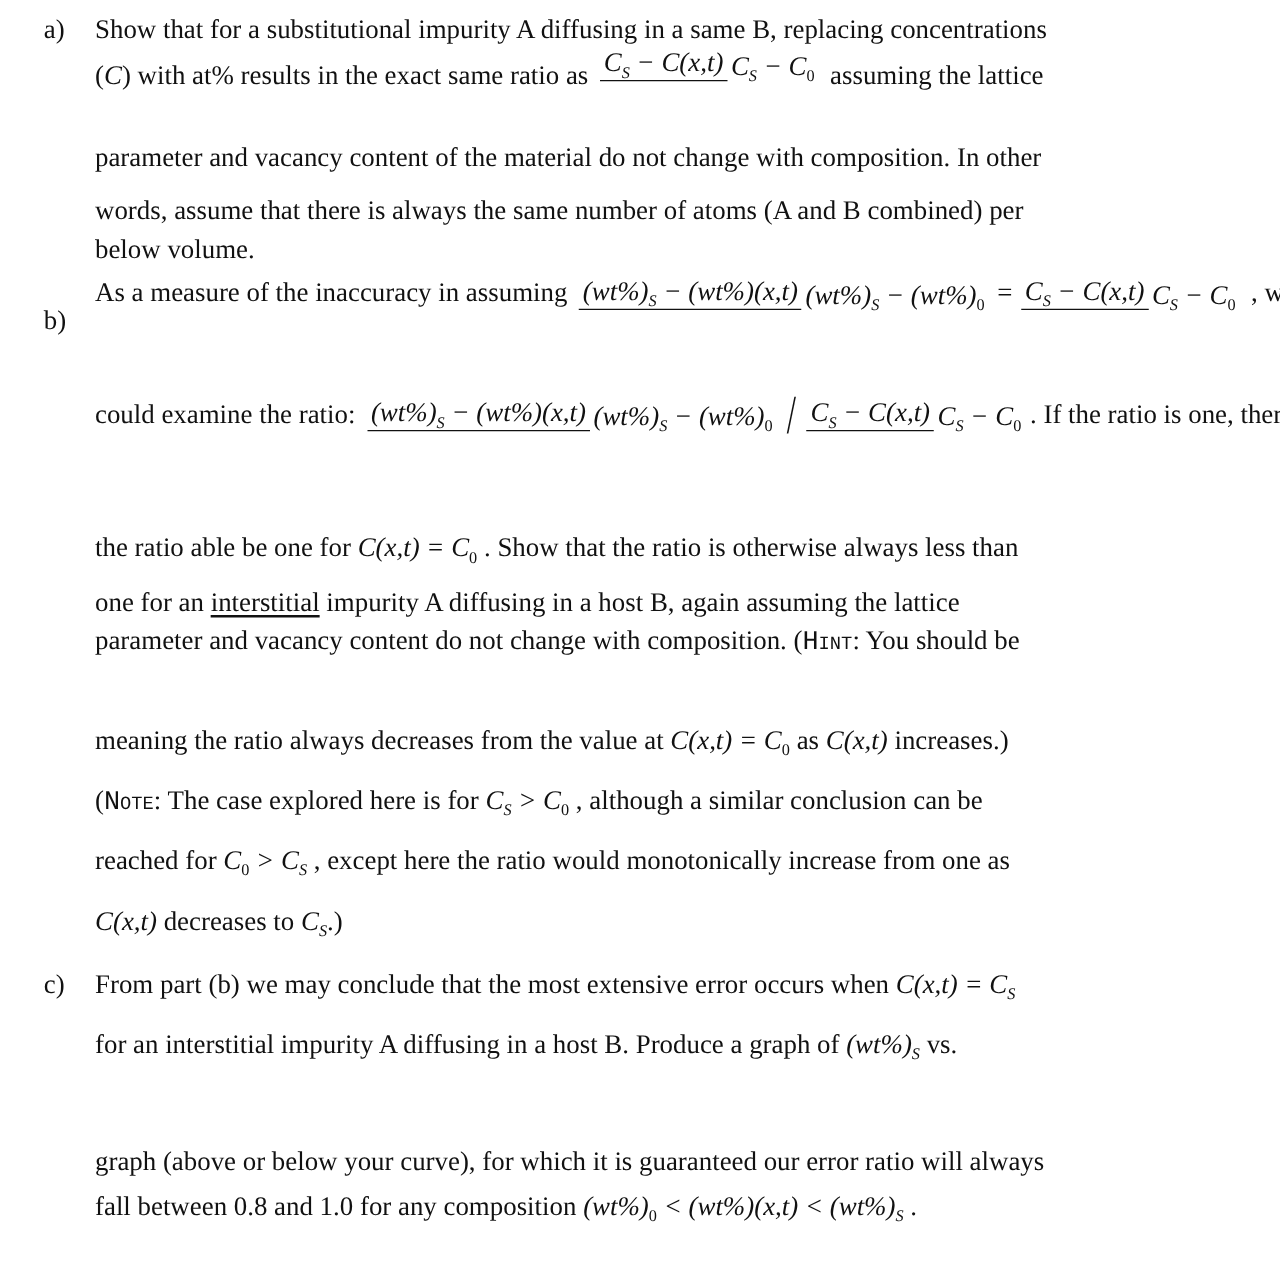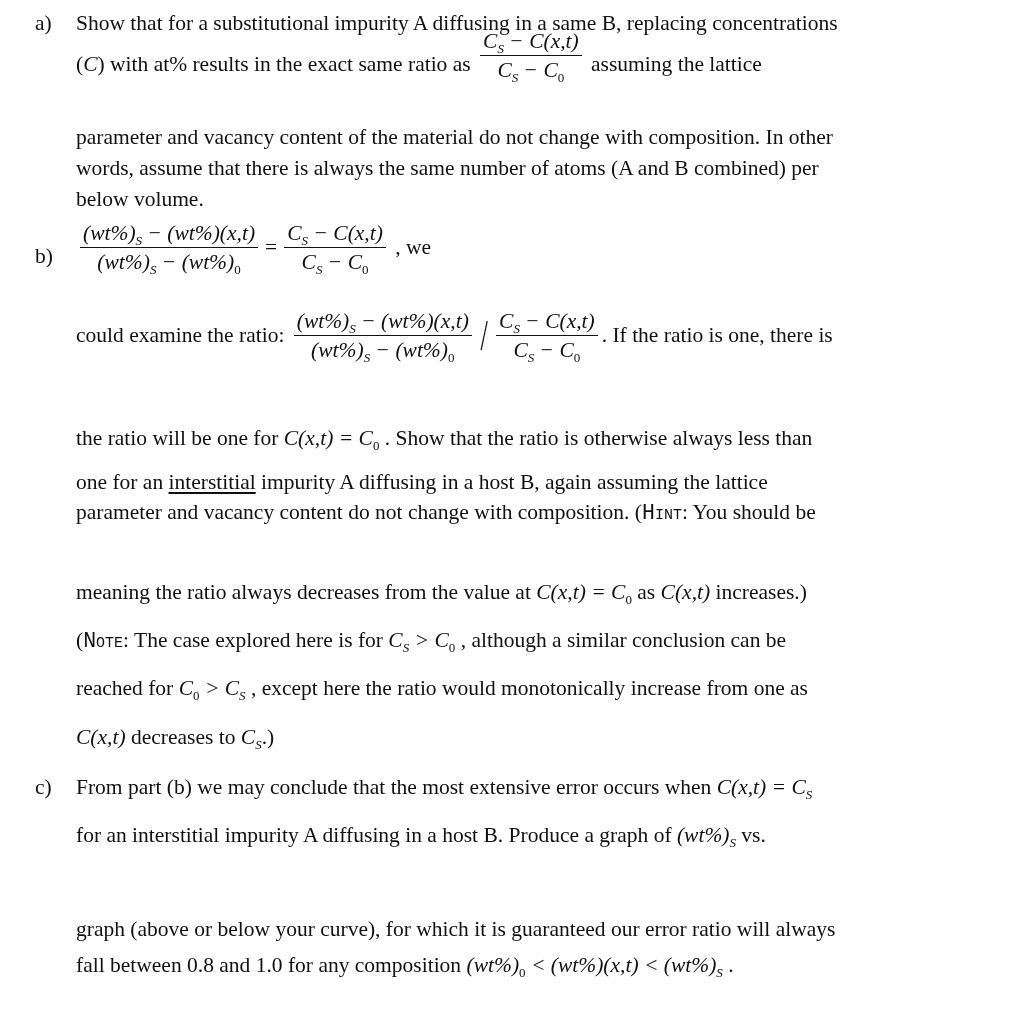--- a/index.html
+++ b/index.html
@@ -6,21 +6,21 @@
     body { width: 1024px; height: 1024px; position: relative; overflow: hidden;
            font-family: "Liberation Serif", "DejaVu Serif", serif; color: #111; }
     .page { position: absolute; left: 0; top: 0; width: 1024px; height: 1024px; }
     .line { position: absolute; left: 76px; font-size: 21.5px; line-height: 1; white-space: nowrap; }
     .label { position: absolute; left: 35px; font-size: 21.5px; line-height: 1; }
     .m { font-style: italic; font-family: "Liberation Serif", "DejaVu Serif", serif; }
     .u { text-decoration: underline; text-underline-offset: 3px; }
     .sc { font-variant: small-caps; font-family: Liberation Mono, monospace; }
     sub { font-size: 13px; vertical-align: -5px; line-height: 0; font-style: italic; }
     sub.n { font-style: normal; }
-    .frac { display: inline-flex; flex-direction: column; align-items: center; vertical-align: middle; margin: 0 4px; }
+    .frac { display: inline-flex; flex-direction: row; align-items: center; vertical-align: middle; margin: 0 4px; }
     .frac .num { border-bottom: 1.5px solid #111; padding: 0 3px 2px 3px; line-height: 1.05; }
     .frac .den { padding: 3px 3px 0 3px; line-height: 1.05; }
     .slash { display: inline-block; font-size: 44px; font-weight: 200; vertical-align: middle; margin: 0 2px; line-height: 1; transform: scaleX(0.6); }
     .eqsign { margin: 0 3px; vertical-align: middle; }
   </style>
 </head>
 <body>
 
 <div class="page">
 
@@ -29,26 +29,27 @@
 
   <div class="line" style="top:50px">
     <span>(</span><span class="m">C</span><span>) with at% results in the exact same ratio as</span>
     <span class="frac" style="margin-top:-20px">
       <span class="num m"><span>C</span><sub>S</sub><span> − C(x,t)</span></span>
       <span class="den m"><span>C</span><sub>S</sub><span> − C</span><sub class="n">0</sub></span>
     </span>
     <span>assuming the lattice</span>
   </div>
 
-  <div class="line" style="top:127px">parameter and vacancy content of the material do not change with composition. In other</div>
+  <div class="line" style="top:116px">parameter and vacancy content of the material do not change with composition. In other</div>
   <div class="line" style="top:158px">words, assume that there is always the same number of atoms (A and B combined) per</div>
   <div class="line" style="top:189px">below volume.</div>
 
   <span class="label" style="top:246px">b)</span>
   <div class="line" style="top:222px">
+    <span style="vertical-align:middle">As a measure of the inaccuracy in assuming</span>
     <span class="frac">
       <span class="num m"><span>(wt%)</span><sub>S</sub><span> − (wt%)(x,t)</span></span>
       <span class="den m"><span>(wt%)</span><sub>S</sub><span> − (wt%)</span><sub class="n">0</sub></span>
     </span><span class="eqsign">=</span><span class="frac">
       <span class="num m"><span>C</span><sub>S</sub><span> − C(x,t)</span></span>
       <span class="den m"><span>C</span><sub>S</sub><span> − C</span><sub class="n">0</sub></span>
     </span>
     <span style="vertical-align:middle">, we</span>
   </div>
 
@@ -58,21 +59,21 @@
       <span class="num m"><span>(wt%)</span><sub>S</sub><span> − (wt%)(x,t)</span></span>
       <span class="den m"><span>(wt%)</span><sub>S</sub><span> − (wt%)</span><sub class="n">0</sub></span>
     </span><span class="slash">/</span><span class="frac">
       <span class="num m"><span>C</span><sub>S</sub><span> − C(x,t)</span></span>
       <span class="den m"><span>C</span><sub>S</sub><span> − C</span><sub class="n">0</sub></span>
     </span><span style="vertical-align:middle">. If the ratio is one, there is</span>
   </div>
 
 
   <div class="line" style="top:428px">
-    <span>the ratio will be one for</span>
+    <span>the ratio able be one for</span>
     <span class="m"><span>C(x,t) = C</span><sub class="n">0</sub></span>
     <span>. Show that the ratio is otherwise always less than</span>
   </div>
 
   <div class="line" style="top:472px">
     <span>one for an</span>
     <span class="u">interstitial</span>
     <span>impurity A diffusing in a host B, again assuming the lattice</span>
   </div>
 

